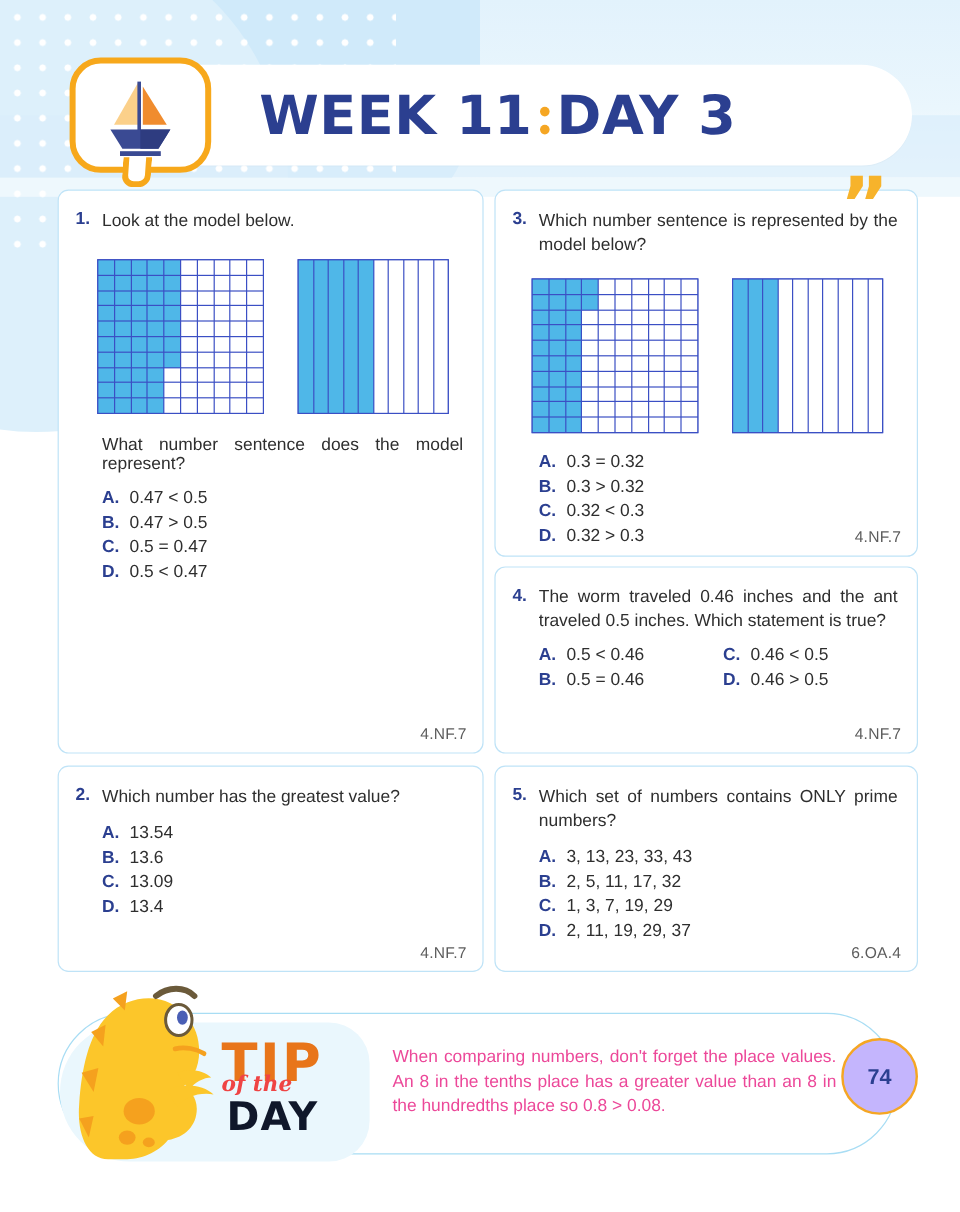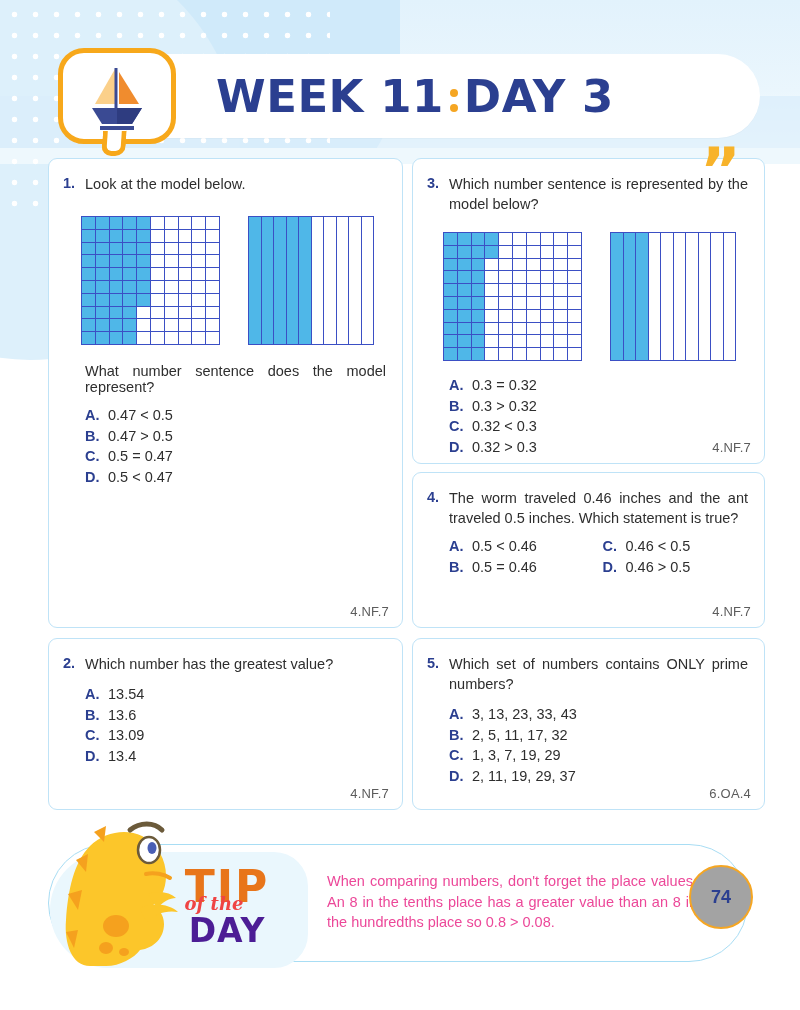--- a/index.html
+++ b/index.html
@@ -242,38 +242,38 @@
   }
   .tip-ofthe {
     font-family: "DejaVu Serif", serif;
     font-style: italic; font-weight: bold;
     font-size: 18px; color: #ef4444;
     margin-top: -14px; margin-left: -26px;
     position: relative; z-index: 3;
   }
   .tip-day {
     font-family: "DejaVu Sans", sans-serif;
-    font-size: 33px; font-weight: 900; color: #4c1d95;
+    font-size: 33px; font-weight: 900; color: #0f172a;
     letter-spacing: 1px; line-height: 31px; margin-top: 1px;
   }
   .tip-text {
     position: absolute;
     left: 278px; top: 26px;
     width: 370px;
     font-size: 14.5px; line-height: 20.5px; color: #ec4899;
     text-align: justify;
     text-align-last: left;
   }
   .page-badge {
     position: absolute;
-    right: 12px; top: 27px;
+    right: 0px; top: 27px;
     width: 64px; height: 64px;
     border: 2px solid #f5a623;
     border-radius: 50%;
-    background: #a3a3a3;
+    background: #c4b5fd;
     display: flex; align-items: center; justify-content: center;
     font-size: 18px; font-weight: bold; color: #2b3f90;
     z-index: 4;
   }
   .dino { position: absolute; left: 6px; top: -22px; width: 150px; height: 152px; z-index: 5; }
 </style>
 </head>
 <body>
 
 <div class="bg-root">

